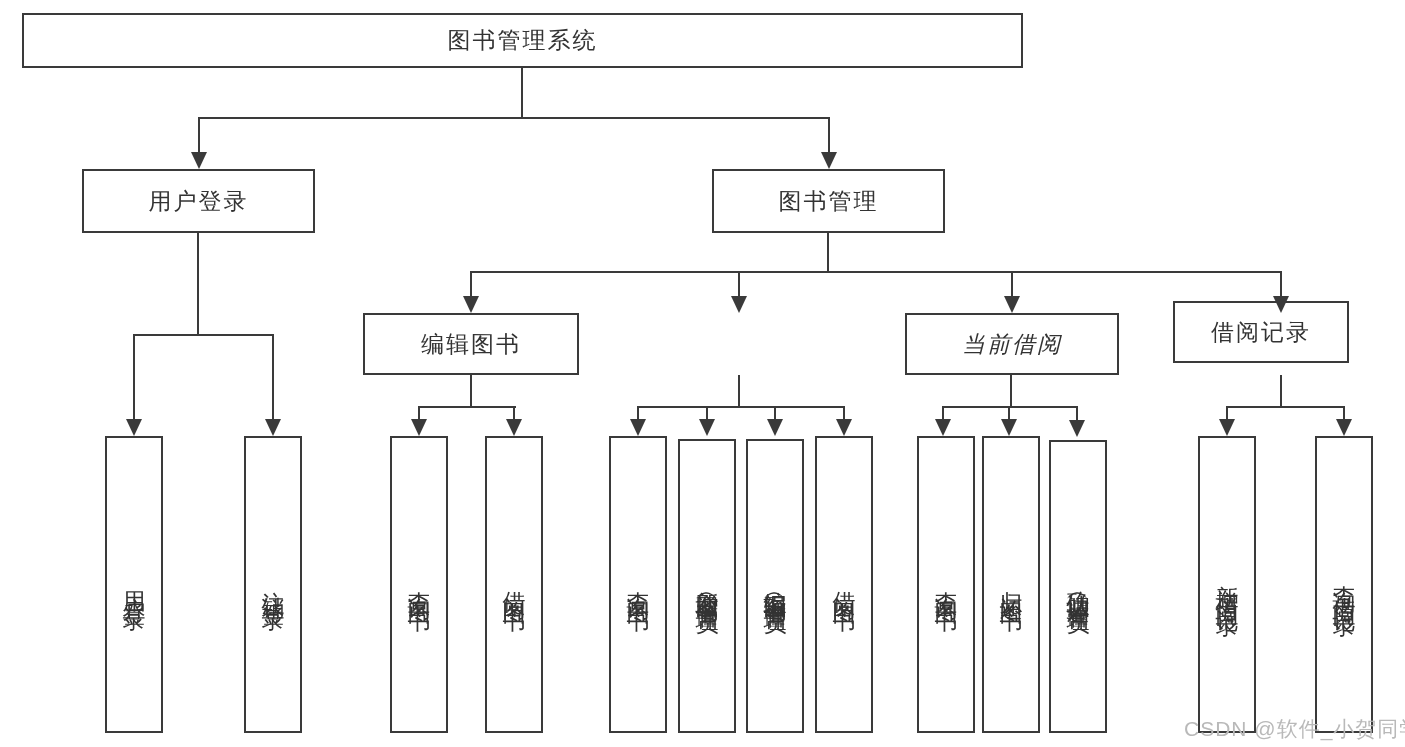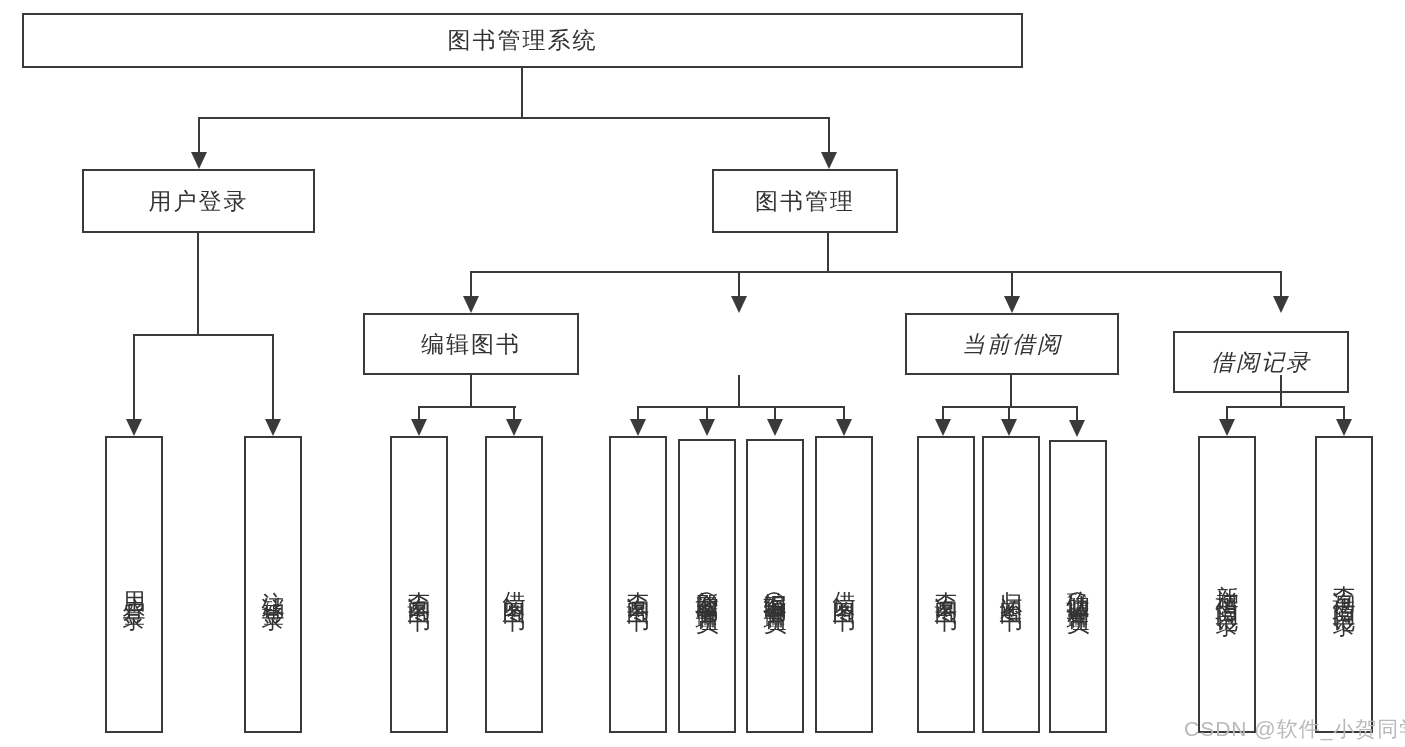--- a/index.html
+++ b/index.html
@@ -56,28 +56,28 @@
 </style>
 </head>
 <body>
 
 <div id="stage">
 
   <div class="box hbox" style="left:22px;top:13px;width:1001px;height:55px;">图书管理系统</div>
 
   <div class="box hbox" style="left:82px;top:169px;width:233px;height:64px;">用户登录</div>
 
-  <div class="box hbox" style="left:712px;top:169px;width:186px;height:64px;">图书管理</div>
+  <div class="box hbox" style="left:712px;top:169px;width:233px;height:64px;">图书管理</div>
 
   <div class="box hbox" style="left:363px;top:313px;width:216px;height:62px;">编辑图书</div>
 
 
   <div class="box hbox" style="left:905px;top:313px;width:214px;height:62px;font-style:italic;">当前借阅</div>
 
-  <div class="box hbox" style="left:1173px;top:331px;width:176px;height:62px;font-style:italic;">借阅记录</div>
+  <div class="box hbox" style="left:1173px;top:301px;width:176px;height:62px;">借阅记录</div>
 
   <div class="box vbox" style="left:105px;top:436px;width:58px;height:297px;">用户登录</div>
 
   <div class="box vbox" style="left:244px;top:436px;width:58px;height:297px;">注销登录</div>
 
   <div class="box vbox" style="left:390px;top:436px;width:58px;height:297px;">查询图书</div>
 
   <div class="box vbox" style="left:485px;top:436px;width:58px;height:297px;">借阅图书</div>
 
   <div class="box vbox" style="left:609px;top:436px;width:58px;height:297px;">查询图书</div>

